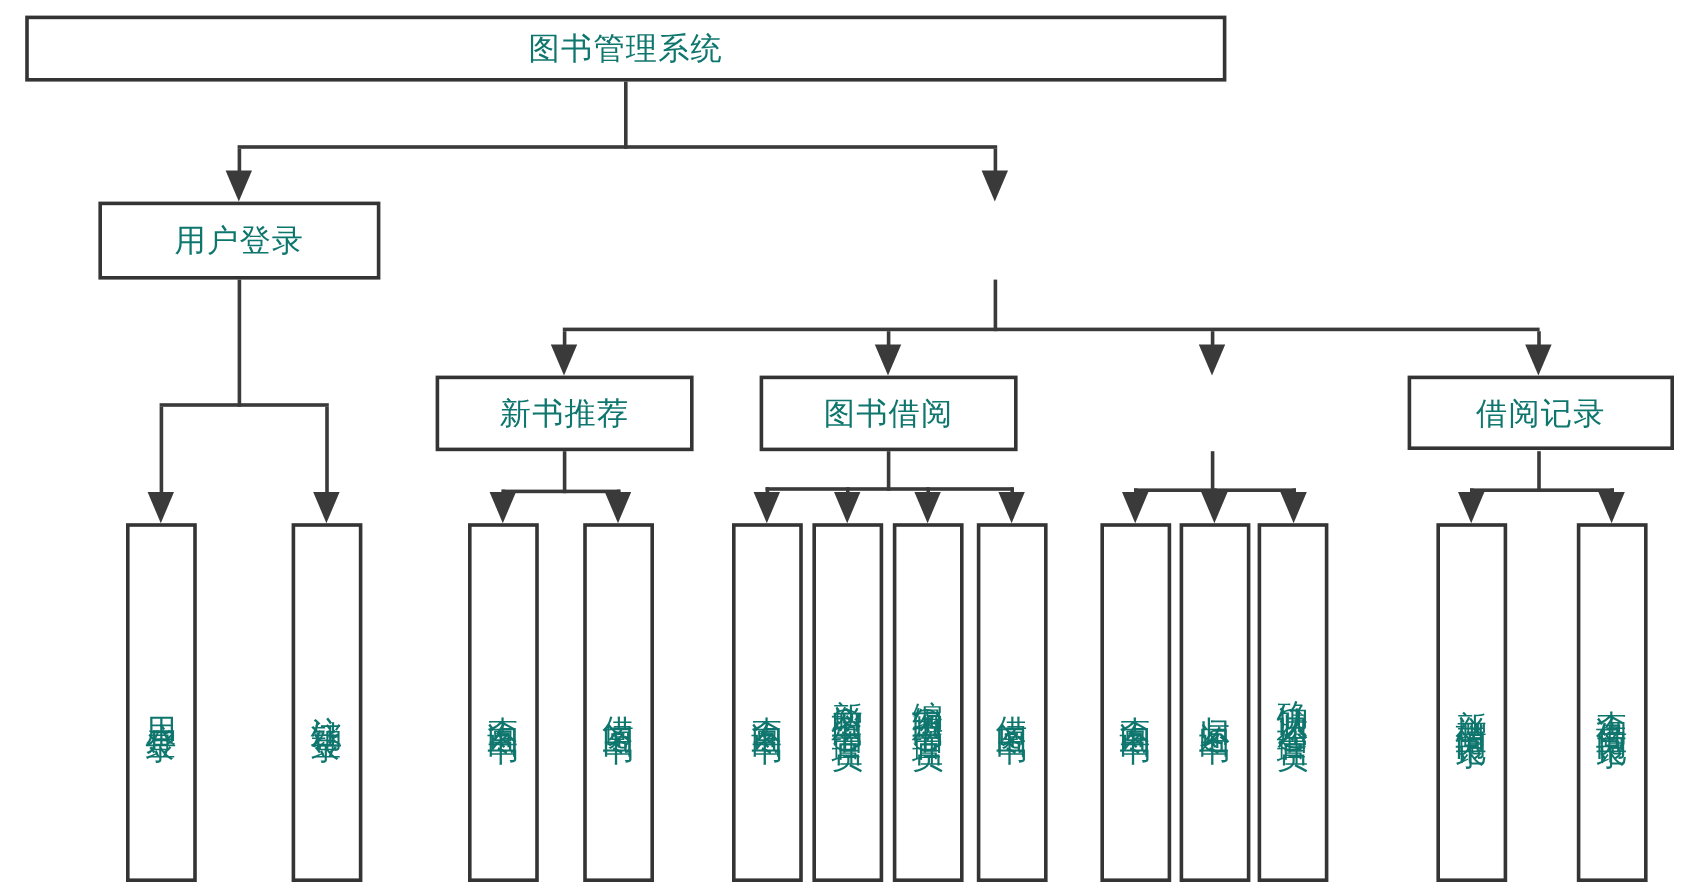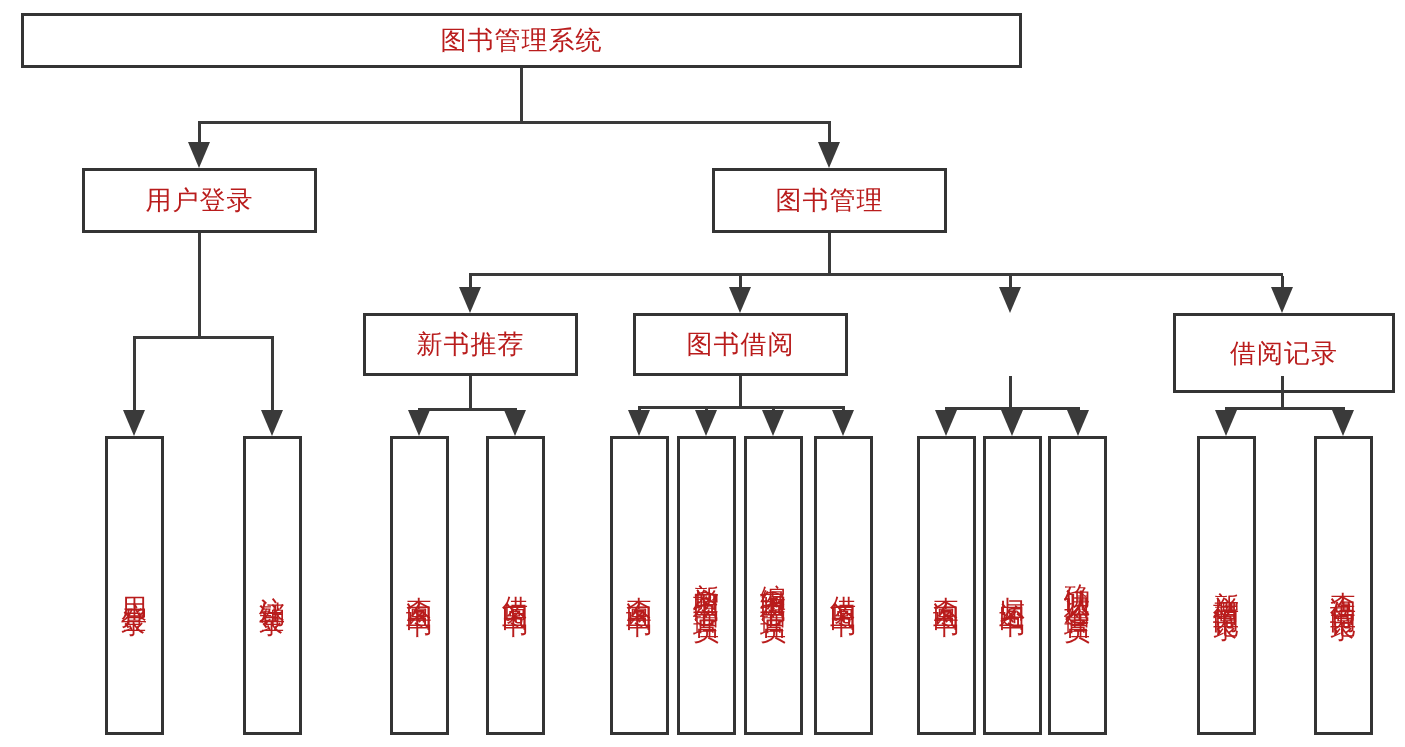--- a/index.html
+++ b/index.html
@@ -2,21 +2,21 @@
 <html><head>
 <meta charset="utf-8">
 <style>
   html,body{margin:0;padding:0;background:#ffffff;}
   body{width:1405px;height:747px;overflow:hidden;
        font-family:"Liberation Sans","DejaVu Sans",sans-serif;}
   .canvas{position:relative;width:1405px;height:747px;background:#ffffff;}
 
   .box{position:absolute;box-sizing:border-box;border:3px solid #343434;
        background:#ffffff;display:flex;align-items:center;justify-content:center;}
-  .box .lbl{font-size:26px;color:#b91c1c;letter-spacing:1px;white-space:nowrap;}
+  .box .lbl{font-size:26px;color:#0f766e;letter-spacing:1px;white-space:nowrap;}
   .box.v .lbl{writing-mode:vertical-rl;text-orientation:mixed;
               letter-spacing:5px;font-size:26px;white-space:normal;line-height:1;}
 
   .vline{position:absolute;width:3px;background:#3a3a3a;}
   .hline{position:absolute;height:3px;background:#3a3a3a;}
   .arrow{position:absolute;width:0;height:0;
          border-left:11px solid transparent;border-right:11px solid transparent;
          border-top:26px solid #3a3a3a;}
 
   .watermark{position:absolute;top:711px;right:4px;font-size:21px;
@@ -27,31 +27,28 @@
 
 <div class="canvas">
 
   <div class="box" style="left:21px;top:13px;width:1001px;height:55px">
     <span class="lbl">图书管理系统</span>
   </div>
 
   <div class="box" style="left:82px;top:168px;width:235px;height:65px">
     <span class="lbl">用户登录</span>
   </div>
-  <div class="box" style="left:712px;top:168px;width:235px;height:65px">
-    <span class="lbl">图书管理</span>
-  </div>
 
   <div class="box" style="left:633px;top:313px;width:215px;height:63px">
     <span class="lbl">图书借阅</span>
   </div>
   <div class="box" style="left:363px;top:313px;width:215px;height:63px">
     <span class="lbl">新书推荐</span>
   </div>
-  <div class="box" style="left:1173px;top:313px;width:222px;height:80px">
+  <div class="box" style="left:1173px;top:313px;width:222px;height:62px">
     <span class="lbl">借阅记录</span>
   </div>
 
   <div class="box v" style="left:105px;top:436px;width:59px;height:299px">
     <span class="lbl">用户登录</span>
   </div>
   <div class="box v" style="left:243px;top:436px;width:59px;height:299px">
     <span class="lbl">注销登录</span>
   </div>
 

